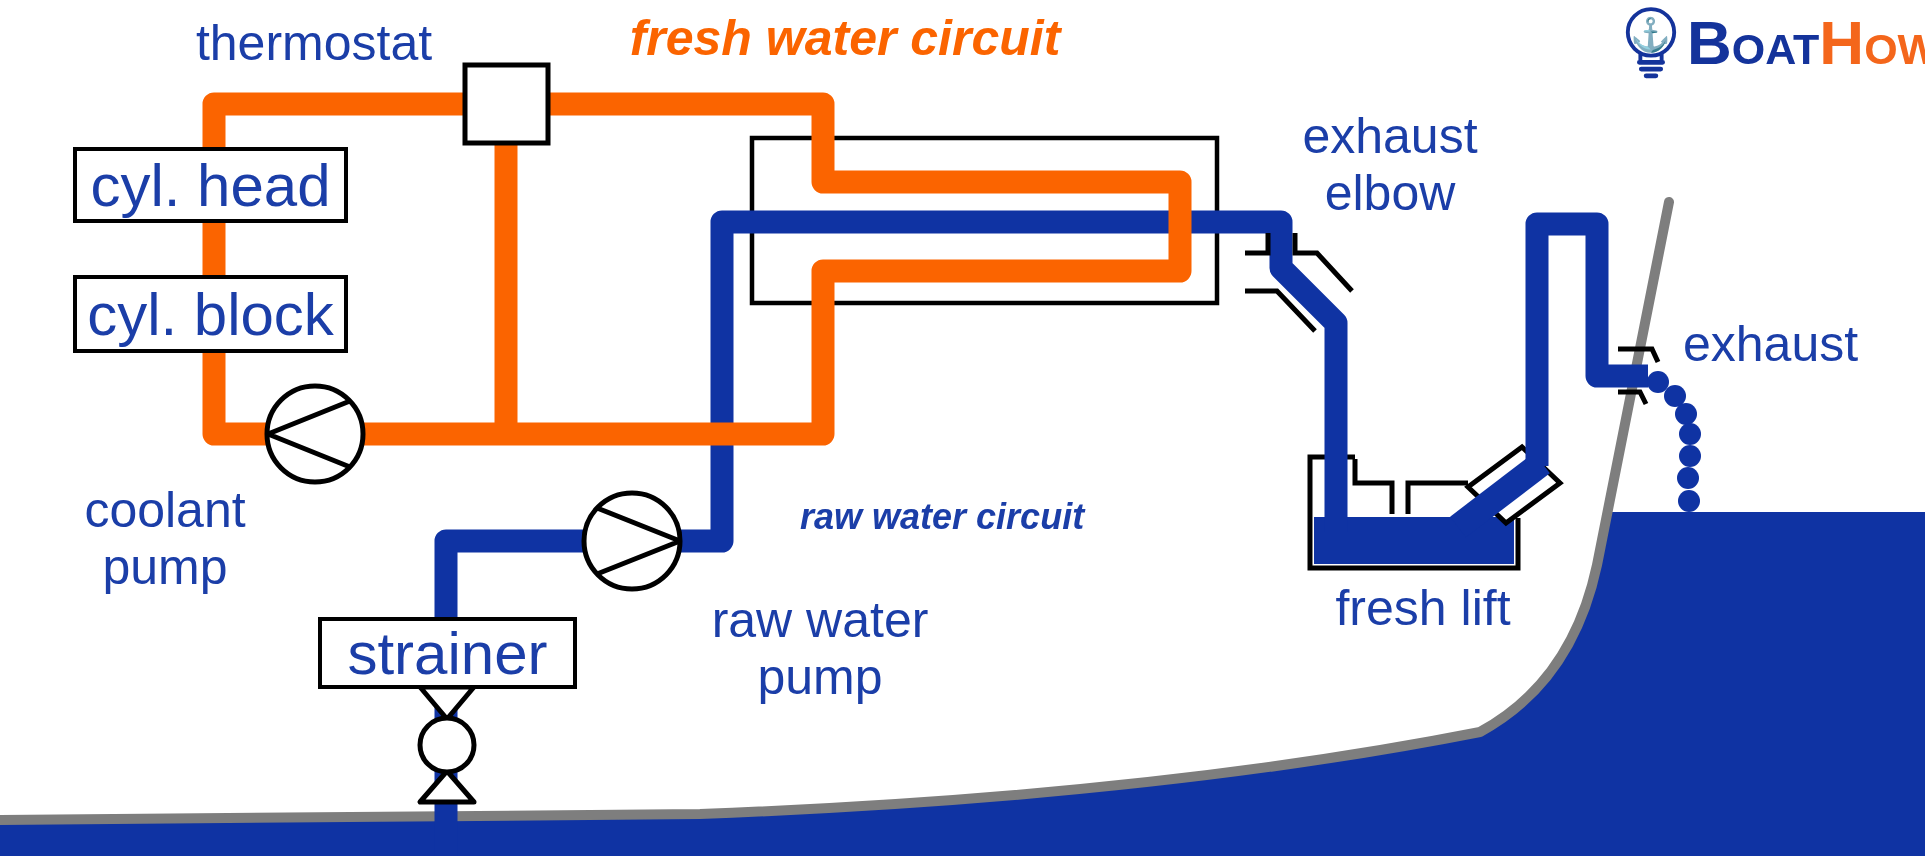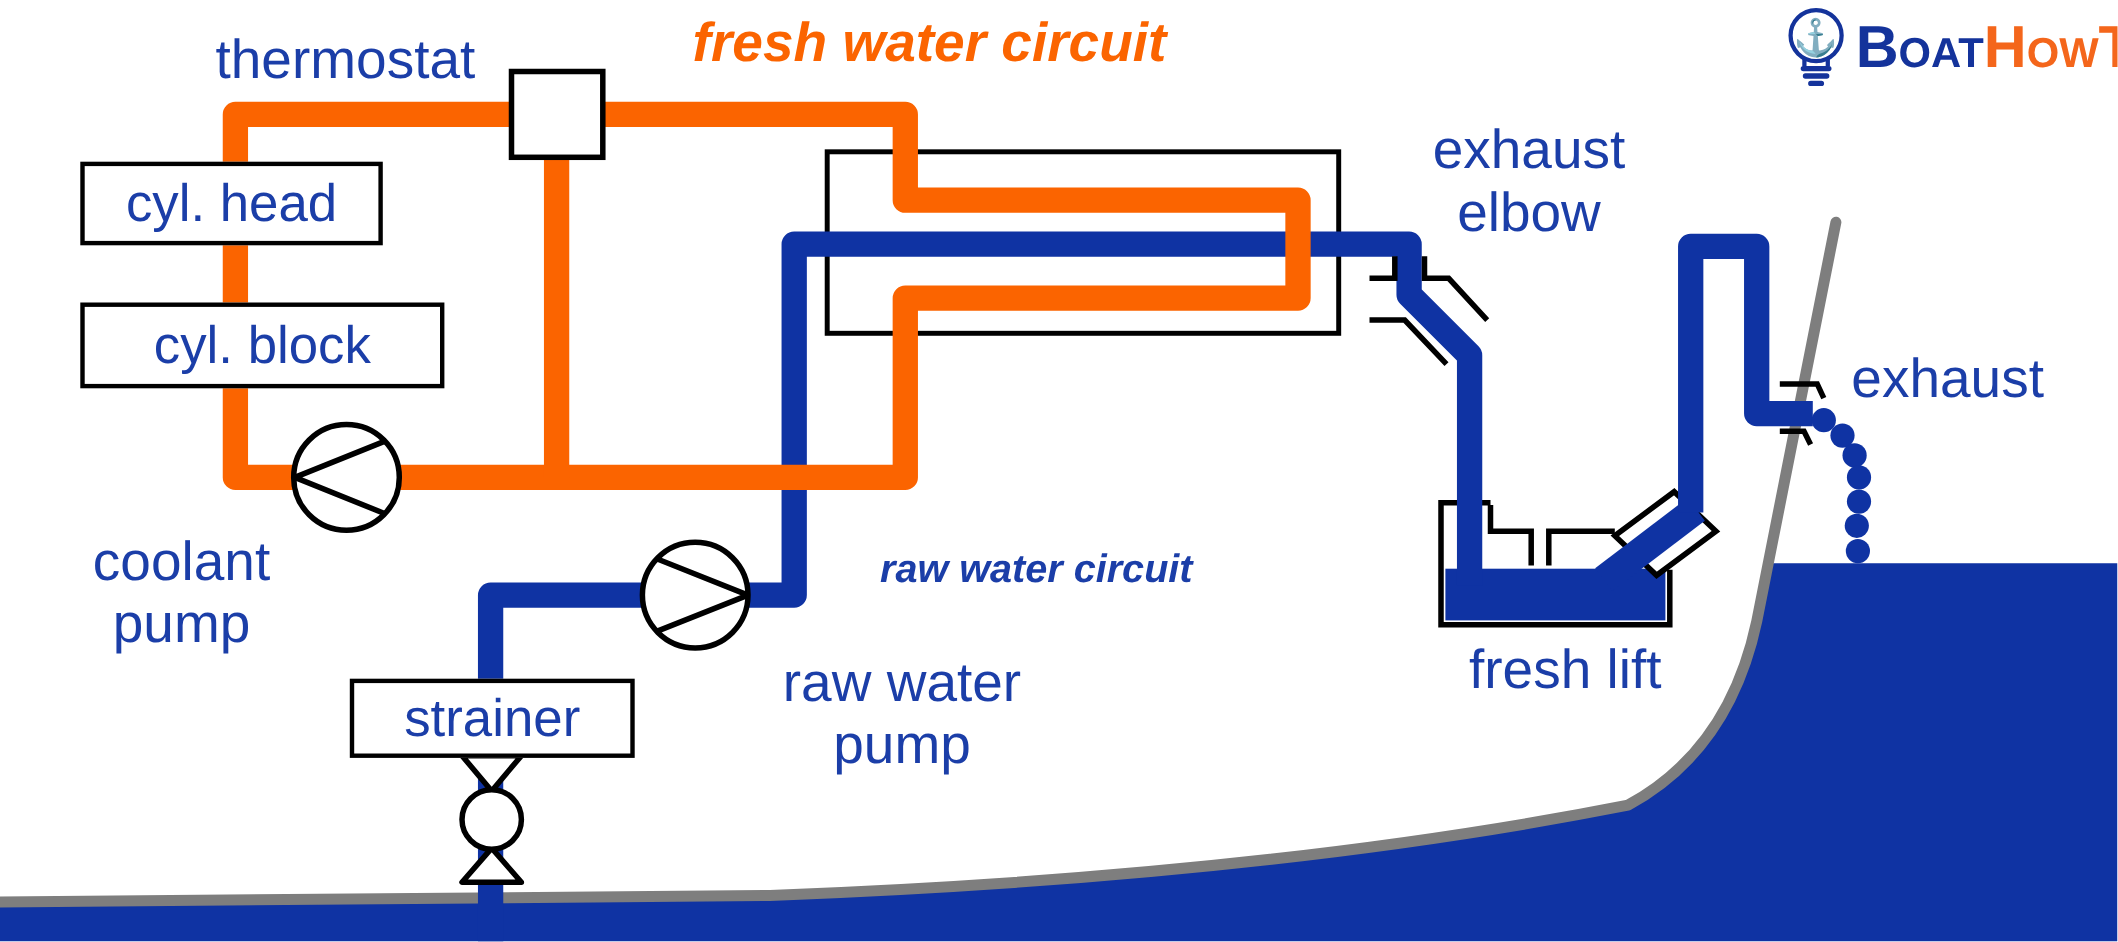--- a/index.html
+++ b/index.html
@@ -30,28 +30,28 @@
   
   .lbl{
     position:absolute;z-index:2;color:var(--label-text);
     font-size:50px;font-weight:500;line-height:1.14;
     text-align:center;white-space:nowrap;
   }
   .lbl .line{display:block;}
   .boxlbl{
     position:absolute;z-index:2;background:#fff;border:4px solid #000;
     display:flex;align-items:center;justify-content:center;
-    color:var(--label-text);font-size:48px;font-weight:500;box-sizing:border-box;
+    color:var(--label-text);font-size:60px;font-weight:500;box-sizing:border-box;
   }
   .circuit{font-style:italic;font-weight:600;}
   .circuit.fresh{color:var(--fresh-water);}
 
   
   .logo{position:absolute;z-index:2;display:flex;align-items:center;gap:7px;}
-  .logo .word{font-weight:700;font-variant:small-caps;font-size:54px;letter-spacing:0px;line-height:1;}
+  .logo .word{font-weight:700;font-variant:small-caps;font-size:62px;letter-spacing:0px;line-height:1;}
   .logo .w1{color:var(--logo-blue);}
   .logo .w2{color:var(--logo-orange);}
 </style>
 </head>
 <body style="--fresh-water: #FB6400; --raw-water: #0F33A3; --label-text: #1B3EA8; --hull-gray: #7E7E7E; --logo-blue: #14339B; --logo-orange: #F4661B;">
 
 <div id="stage">
 
   <svg class="diagram" width="1925" height="856" viewBox="0 0 1925 856">
 
@@ -110,29 +110,29 @@
       <path class="blk5" d="M 680,541 L 597,508 M 680,541 L 597,574"></path>
     </g>
 
     <g stroke-linejoin="round">
       <polygon class="whitefill blk5" points="420,687 474,687 447,719"></polygon>
       <polygon class="whitefill blk5" points="420,802 474,802 447,771"></polygon>
       <circle class="whitefill blk5" cx="447" cy="745" r="27"></circle>
     </g>
   </svg>
 
-  <div class="lbl" style="left:134px;top:26px;width:360px;">thermostat</div>
+  <div class="lbl" style="left:134px;top:15px;width:360px;">thermostat</div>
 
   <div class="lbl circuit fresh" style="left:585px;top:10px;width:520px;">fresh water circuit</div>
 
   <div class="boxlbl" style="left:73px;top:147px;width:275px;height:76px;">
     <span>cyl. head</span>
   </div>
 
-  <div class="boxlbl" style="left:73px;top:275px;width:331px;height:78px;">
+  <div class="boxlbl" style="left:73px;top:275px;width:275px;height:78px;">
     <span>cyl. block</span>
   </div>
 
   <div class="lbl" style="left:15px;top:482px;width:300px;">
     <span class="line">coolant</span>
     <span class="line">pump</span>
   </div>
 
   <div class="boxlbl" style="left:318px;top:588px;width:259px;height:72px;margin-top:29px;">
     <span>strainer</span>

